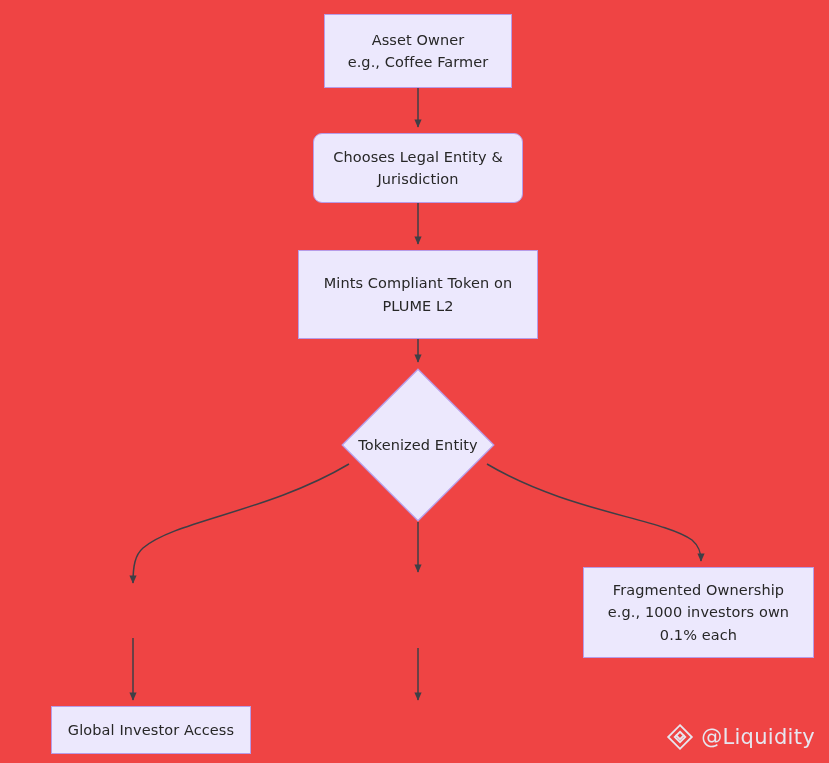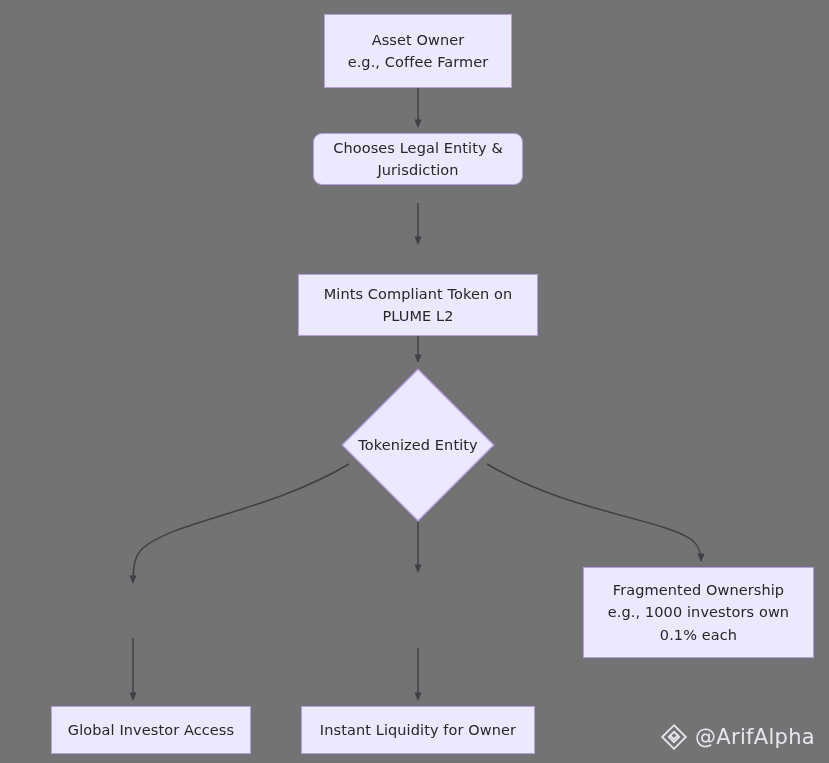--- a/index.html
+++ b/index.html
@@ -8,21 +8,21 @@
     padding: 0;
     background: #ffffff;
   }
   body {
     font-family: "DejaVu Sans", "Liberation Sans", sans-serif;
   }
   #diagram-canvas {
     position: relative;
     width: 829px;
     height: 763px;
-    background: #737373;
+    background: #ef4444;
     overflow: hidden;
   }
   #edge-layer {
     position: absolute;
     left: 0;
     top: 0;
     width: 829px;
     height: 763px;
     pointer-events: none;
   }
@@ -126,26 +126,26 @@
     <path d="M 133 638 L 133 700" fill="none" stroke="#3f3f46" stroke-width="1.5" marker-end="url(#arrowhead)"></path>
 
     <path d="M 418 648 L 418 700" fill="none" stroke="#3f3f46" stroke-width="1.5" marker-end="url(#arrowhead)"></path>
   </svg>
 
   <div class="node" style="left:324px; top:14px; width:188px; height:74px;">
     <span class="node-label">Asset Owner
 e.g., Coffee Farmer</span>
   </div>
 
-  <div class="node rounded" style="left:313px; top:133px; width:210px; height:52px;text-align:center;">
+  <div class="node rounded" style="left:313px; top:133px; width:210px; height:70px;text-align:center;">
     <span class="node-label">Chooses Legal Entity &amp;
 Jurisdiction</span>
   </div>
 
-  <div class="node" style="left:298px; top:250px; width:240px; height:62px;margin-top:24px;">
+  <div class="node" style="left:298px; top:250px; width:240px; height:89px;">
     <span class="node-label">Mints Compliant Token on
 PLUME L2</span>
   </div>
 
   <div class="diamond-wrap" style="left:341px; top:368px; width:154px; height:154px;">
     <svg class="diamond-shape" viewBox="0 0 154 154" width="154" height="154">
       <polygon points="77,1.2 152.8,77 77,152.8 1.2,77" fill="#ece8fd" stroke="#b79ce8" stroke-width="1.3"></polygon>
     </svg>
     <div class="diamond-text">Tokenized Entity</div>
   </div>
@@ -155,26 +155,23 @@
   <div class="node" style="left:583px; top:567px; width:231px; height:91px;">
     <span class="node-label">Fragmented Ownership
 e.g., 1000 investors own
 0.1% each</span>
   </div>
 
   <div class="node" style="left:51px; top:706px; width:200px; height:48px;">
     <span class="node-label">Global Investor Access</span>
   </div>
 
-  <div class="node" style="left:301px; top:706px; width:234px; height:48px;">
-    <span class="node-label">Instant Liquidity for Owner</span>
-  </div>
 
   <div id="watermark">
     <svg class="wm-logo" viewBox="0 0 32 32" width="28" height="28">
       <polygon points="16,2.5 29.5,16 16,29.5 2.5,16" fill="none" stroke="#e6e6ef" stroke-width="2.1"></polygon>
       <polygon points="16,10 22,16 16,22 10,16" fill="none" stroke="#e6e6ef" stroke-width="2.1"></polygon>
       <path d="M 11 13.5 L 16 18.5 L 21 13.5" fill="none" stroke="#e6e6ef" stroke-width="2.1"></path>
     </svg>
-    <span class="wm-text">@ArifAlpha</span>
+    <span class="wm-text">@Liquidity</span>
   </div>
 
 </div>
 
 </body></html>

